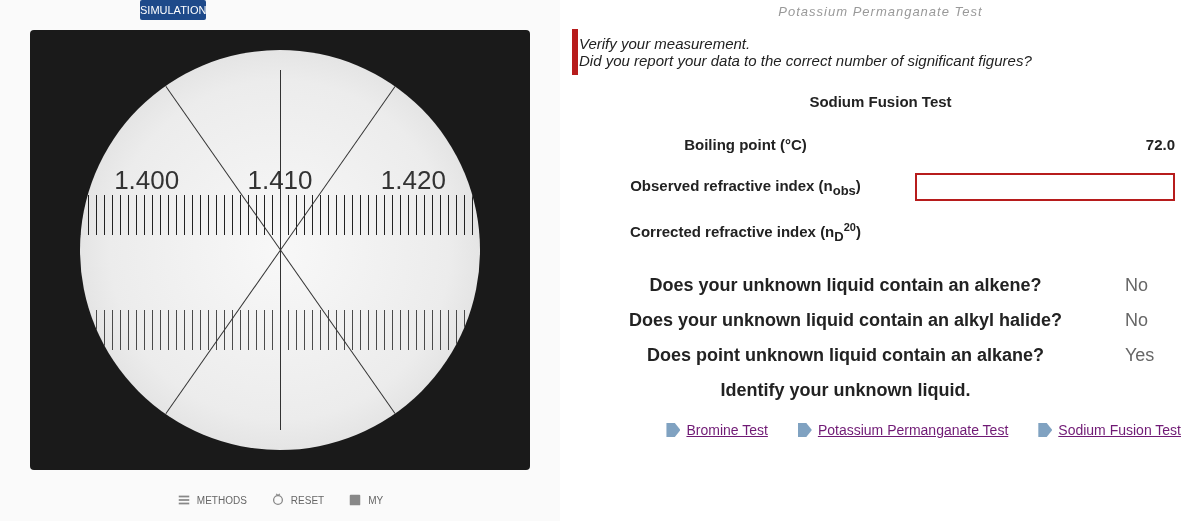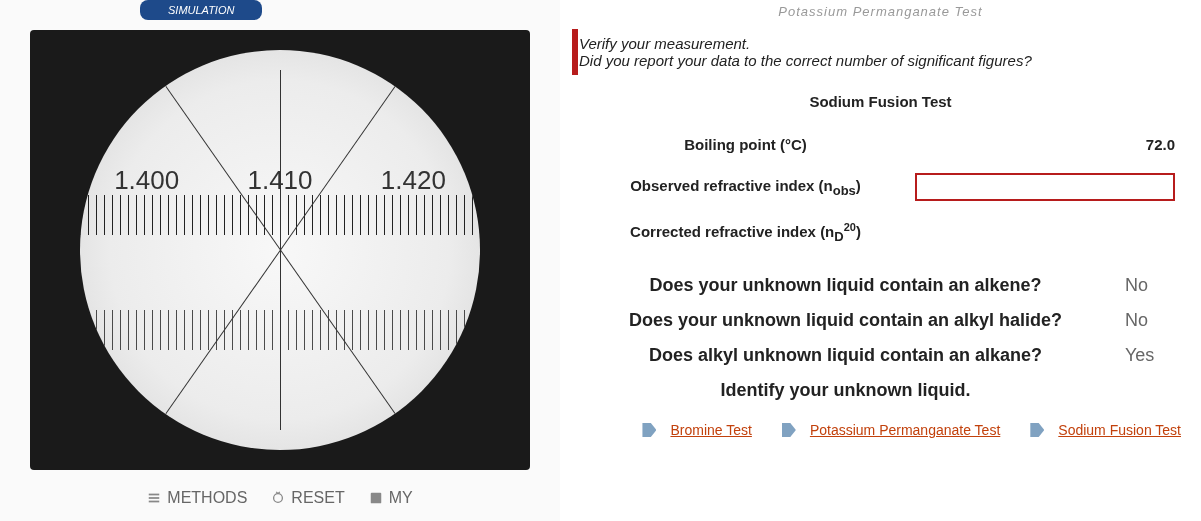--- a/index.html
+++ b/index.html
@@ -1,50 +1,50 @@
 <!DOCTYPE html>
 <html><head>
 <meta charset="utf-8">
 <style>
   * { box-sizing: border-box; margin: 0; padding: 0; }
   body { font-family: Arial, Helvetica, sans-serif; background: #f0f0f0; width: 1201px; height: 521px; overflow: hidden; display: flex; }
   .left-panel { width: 560px; height: 521px; background: #fafafa; position: relative; padding: 10px; }
-  .sim-badge { position: absolute; top: 0; left: 140px; background: #1e4a8a; color: white; padding: 4px 28px; font-size: 11px; border-radius: 8px; font-style: italic; }
+  .sim-badge { position: absolute; top: 0; left: 140px; background: #1e4a8a; color: white; padding: 4px 0; font-size: 11px; border-radius: 2px; }
   .refractometer-view { width: 500px; height: 440px; margin: 20px auto 0; background: #1a1a1a; border-radius: 4px; display: flex; align-items: center; justify-content: center; position: relative; }
   .scope-circle { width: 400px; height: 400px; border-radius: 50%; background: radial-gradient(circle, #f8f8f8 0%, #ececec 60%, #d0d0d0 100%); position: relative; overflow: hidden; }
   .scale-labels { position: absolute; top: 115px; width: 100%; display: flex; justify-content: space-around; font-size: 26px; color: #333; font-weight: 400; }
   .ticks-top { position: absolute; top: 145px; left: 0; right: 0; height: 40px; }
   .ticks-top::before { content: ""; display: block; height: 100%; background: repeating-linear-gradient(90deg, #222 0 1px, transparent 1px 8px); }
   .ticks-bottom { position: absolute; top: 260px; left: 0; right: 0; height: 40px; }
   .ticks-bottom::before { content: ""; display: block; height: 100%; background: repeating-linear-gradient(90deg, #222 0 1px, transparent 1px 8px); opacity: 0.8; }
   .crosshair-v { position: absolute; left: 50%; top: 5%; bottom: 5%; width: 1px; background: #333; }
   .diag1 { position: absolute; left: 50%; top: 50%; width: 1px; height: 200px; background: #333; transform-origin: top; transform: rotate(35deg); }
   .diag2 { position: absolute; left: 50%; top: 50%; width: 1px; height: 200px; background: #333; transform-origin: top; transform: rotate(-35deg); }
   .diag3 { position: absolute; left: 50%; top: 50%; width: 1px; height: 200px; background: #333; transform-origin: bottom; transform: translateY(-200px) rotate(35deg); }
   .diag4 { position: absolute; left: 50%; top: 50%; width: 1px; height: 200px; background: #333; transform-origin: bottom; transform: translateY(-200px) rotate(-35deg); }
-  .toolbar { position: absolute; bottom: 14px; left: 0; right: 0; display: flex; gap: 24px; justify-content: center; align-items: center; font-size: 16px; color: #666; }
+  .toolbar { position: absolute; bottom: 14px; left: 0; right: 0; display: flex; gap: 24px; justify-content: center; align-items: center; font-size: 10px; color: #666; }
   .toolbar-item { display: inline-flex; align-items: center; gap: 6px; cursor: pointer; }
   .toolbar-item svg { width: 14px; height: 14px; }
   .right-panel { flex: 1; height: 521px; padding: 0 12px; background: #fff; overflow: hidden; }
   .top-title-faded { text-align: center; font-size: 13px; color: #999; padding: 4px 0; font-style: italic; letter-spacing: 1px;}
   .notice { border-left: 6px solid #b71c1c; padding: 6px 1px; font-size: 15px; font-style: italic; color: #222; margin: 6px 0 10px; }
   .section-header { text-align: center; font-weight: bold; font-size: 15px; color: #222; padding: 8px 0; background: linear-gradient(#fff,#fff); }
   .data-rows { margin-top: 8px; }
   .data-row { display: flex; align-items: center; padding: 10px 6px; font-size: 15px; color: #222; font-weight: bold; }
   .data-label { flex: 1; text-align: center; }
   .data-val-wrap { width: 270px; text-align: right; padding-right: 8px; font-weight: bold; }
   .data-input { width: 260px; height: 28px; border: 2px solid #b71c1c; background: #fff; }
   .sub { font-size: 13px; vertical-align: sub; }
   .sup { font-size: 11px; vertical-align: super; }
   .qa-rows { margin-top: 14px; }
   .qa-row { display: flex; align-items: center; font-size: 18px; color: #222; font-weight: bold; padding: 7px 6px; }
   .qa-q { flex: 1; text-align: center; }
   .qa-a { width: 70px; text-align: left; color: #666; padding-left: 12px; font-weight: normal; }
   .bottom-links { display: flex; gap: 30px; justify-content: flex-end; padding: 14px 8px 0; font-size: 14px; }
-  .blink { color: #c2410c; text-decoration: underline; display: inline-flex; align-items: center; gap: 14px; cursor: pointer; }
+  .blink { color: #701a75; text-decoration: underline; display: inline-flex; align-items: center; gap: 6px; cursor: pointer; }
   .tag-icon { display:inline-block; width:14px; height:14px; background:#4a7ba6; clip-path: polygon(0 0, 60% 0, 100% 50%, 60% 100%, 0 100%); opacity:0.7; }
 </style>
 </head>
 <body>
 
 <div class="left-panel">
   <div class="sim-badge">SIMULATION</div>
   <div class="refractometer-view">
     <div class="scope-circle">
       <div class="scale-labels">
@@ -118,21 +118,21 @@
   <div class="qa-rows">
     <div class="qa-row">
       <div class="qa-q">Does your unknown liquid contain an alkene?</div>
       <div class="qa-a">No</div>
     </div>
     <div class="qa-row">
       <div class="qa-q">Does your unknown liquid contain an alkyl halide?</div>
       <div class="qa-a">No</div>
     </div>
     <div class="qa-row">
-      <div class="qa-q">Does alkyl unknown liquid contain an alkane?</div>
+      <div class="qa-q">Does point unknown liquid contain an alkane?</div>
       <div class="qa-a">Yes</div>
     </div>
     <div class="qa-row">
       <div class="qa-q">Identify your unknown liquid.</div>
       <div class="qa-a"></div>
     </div>
   </div>
 
   <div class="bottom-links">
     <span class="blink">

